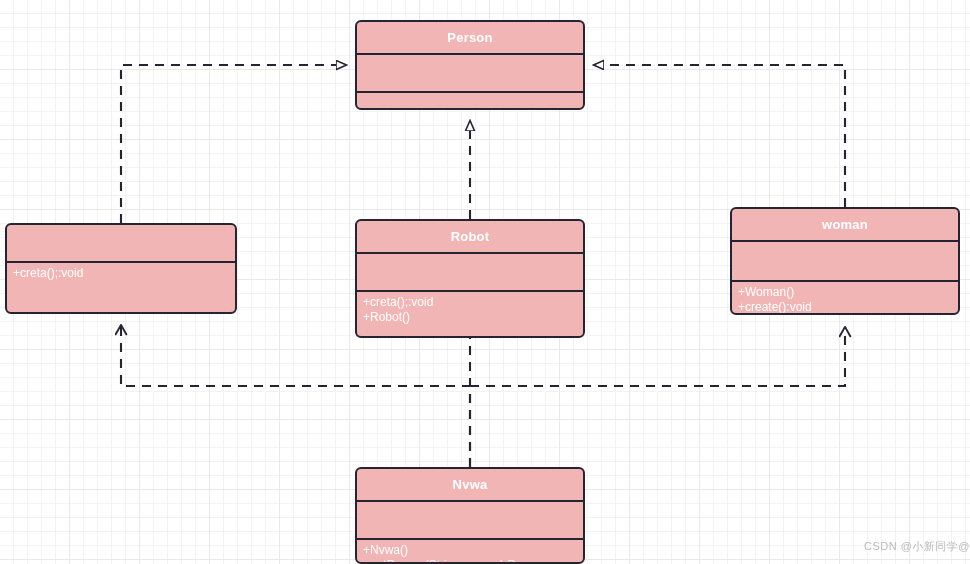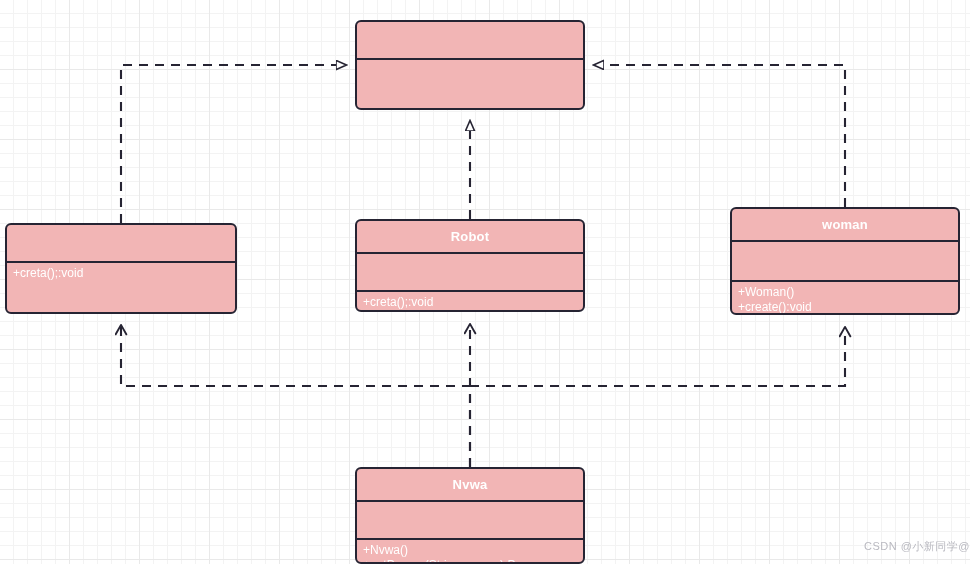--- a/index.html
+++ b/index.html
@@ -131,32 +131,33 @@
       <path d="M470,467 L470,324" fill="none" stroke="#262433" stroke-width="2.1" stroke-dasharray="9 7" marker-end="url(#openArrow)"></path>
     </g>
 
      woman : dependency (dashed, open arrow) --&gt;
     <g>
       <path d="M470,386 L845,386 L845,327" fill="none" stroke="#262433" stroke-width="2.1" stroke-dasharray="9 7" marker-end="url(#openArrow)"></path>
     </g>
   </svg>
 
   <div class="uml-class" style="left:355px; top:20px; width:230px; height:90px;">
+    <div class="uml-name">Person</div>
     <div class="uml-attrs" style="height:28px;"></div>
   </div>
 
   <div class="uml-class" style="left:5px; top:223px; width:232px; height:91px;">
     <div class="uml-attrs" style="height:28px;"></div>
     <div class="uml-ops">
       <div>+creta();:void</div>
 
     </div>
   </div>
 
-  <div class="uml-class" style="left:355px; top:219px; width:230px; height:93px;">
+  <div class="uml-class" style="left:355px; top:219px; width:230px; height:119px;">
     <div class="uml-name">Robot</div>
     <div class="uml-attrs" style="height:28px;"></div>
     <div class="uml-ops">
       <div>+creta();:void</div>
       <div>+Robot()</div>
     </div>
   </div>
 
   <div class="uml-class" style="left:730px; top:207px; width:230px; height:108px;">
     <div class="uml-name">woman</div>

